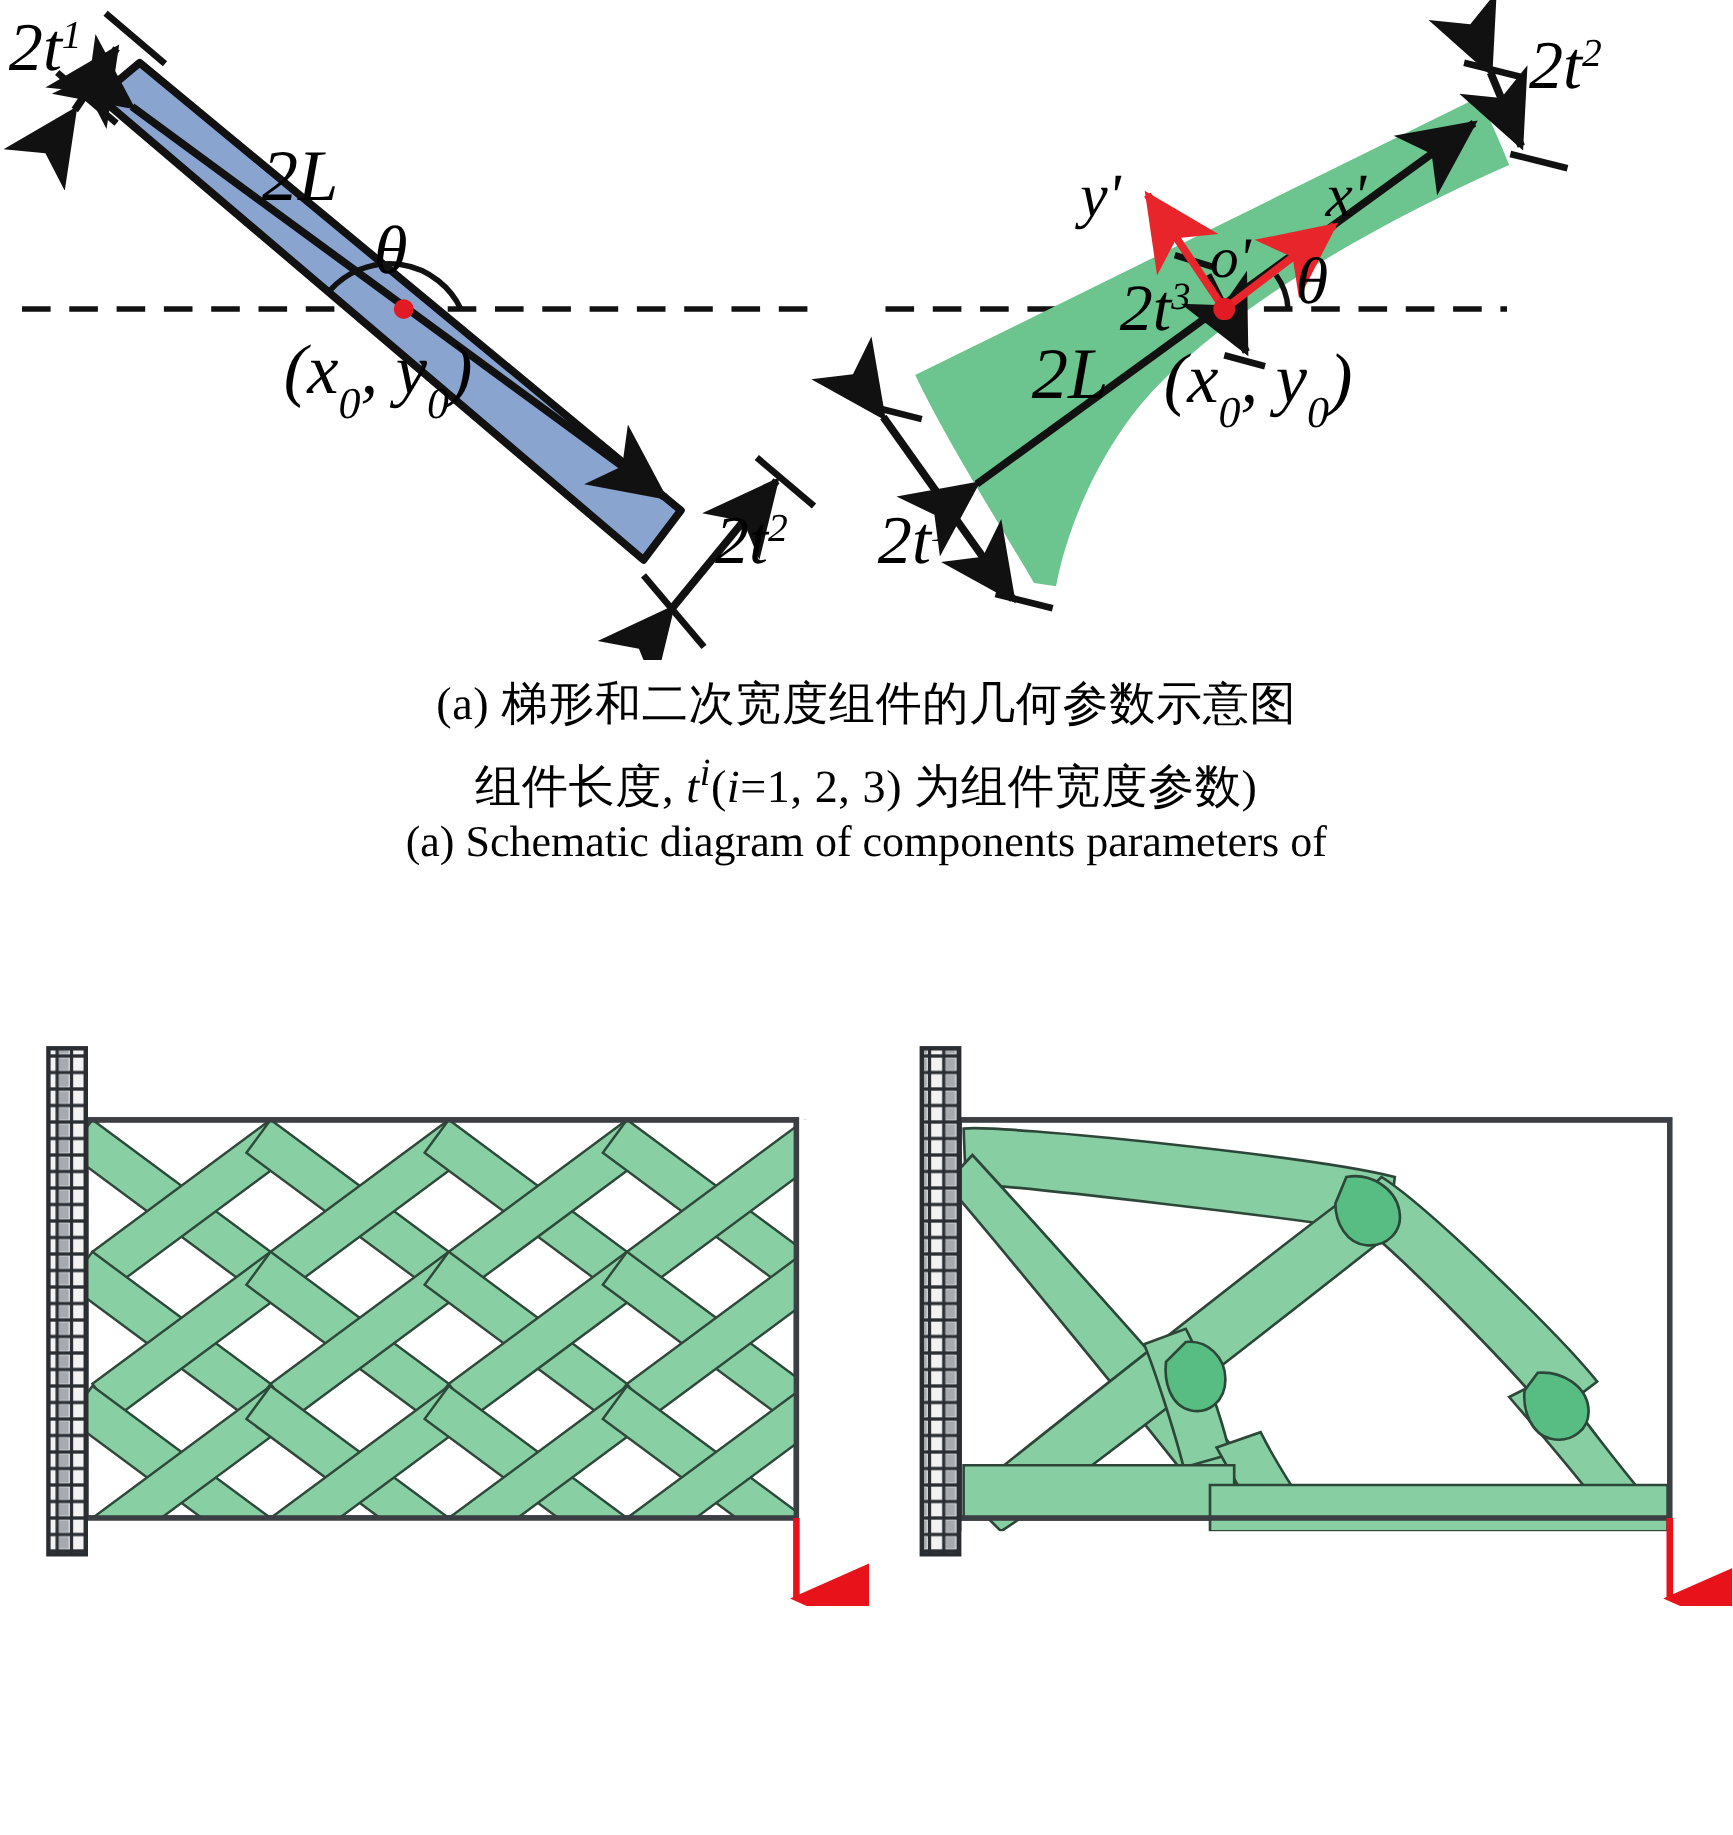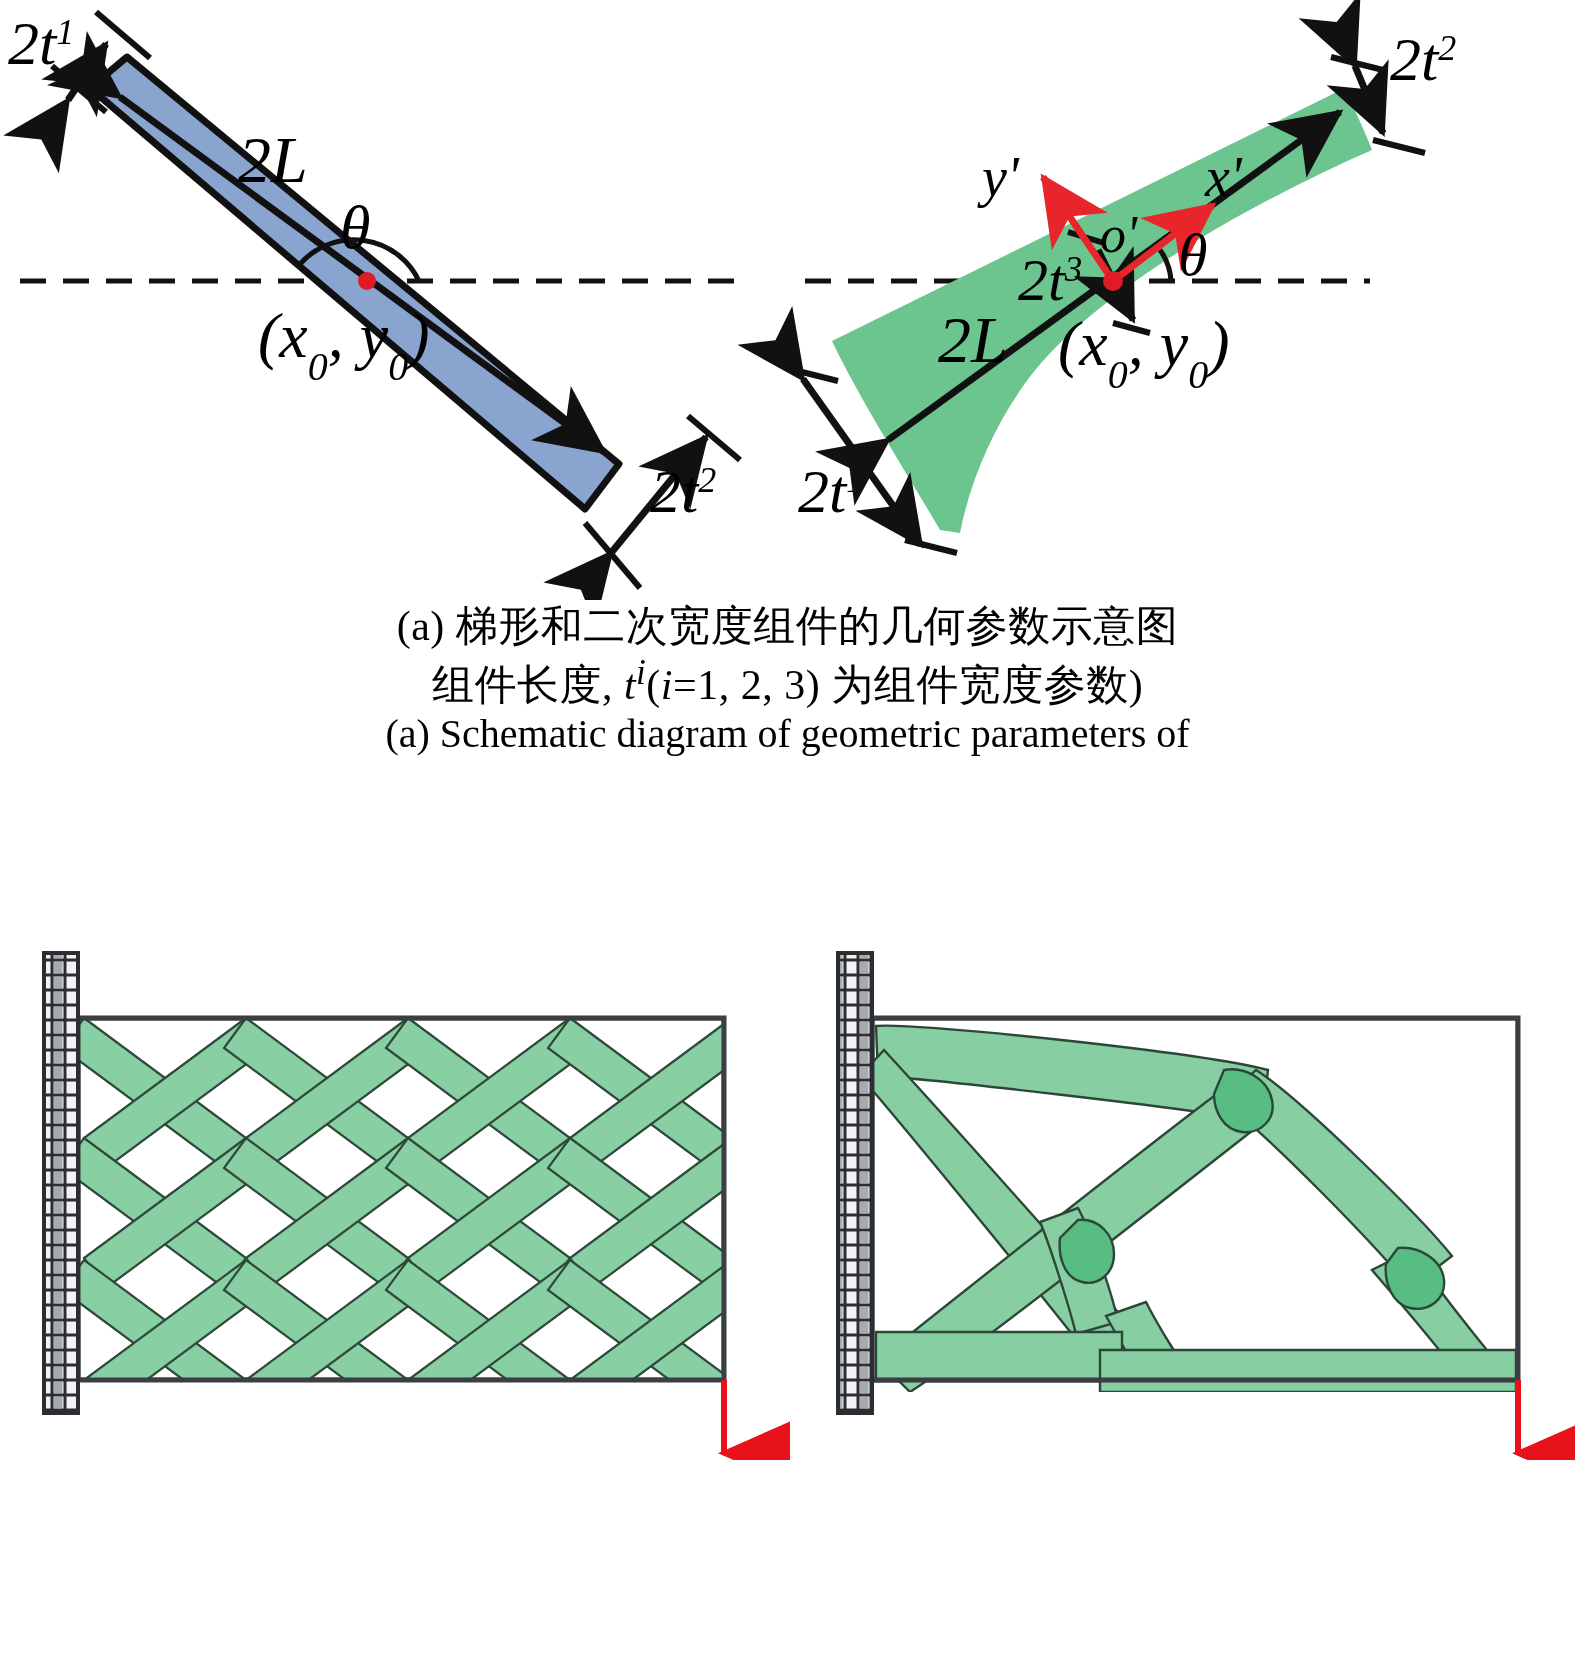--- a/index.html
+++ b/index.html
@@ -1,21 +1,21 @@
 <!DOCTYPE html>
 <html><head>
 <meta charset="utf-8">
 <style>
   html,body{margin:0;padding:0;background:#ffffff;}
   body{width:1575px;height:1668px;font-family:"Liberation Serif",serif;color:#111;}
   #page{position:relative;width:1575px;height:1668px;overflow:hidden;background:#fff;}
   .panel{position:absolute;}
   .cap{position:absolute;width:100%;text-align:center;line-height:1.18;color:#000;}
   .cap-line{display:block;white-space:nowrap;}
-  .cn{font-family:"Liberation Serif",serif;font-size:42px;letter-spacing:0.5px;}
+  .cn{font-family:"Liberation Serif",serif;font-size:42px;letter-spacing:0.5px;margin-top:15px;}
   .en{font-family:"Liberation Serif",serif;font-size:40px;}
   svg{display:block;}
   .lbl{font-family:"Liberation Serif",serif;font-style:italic;fill:#000;}
 </style>
 </head>
 <body>
 
 <div id="page">
 
   <div class="panel" style="left:0;top:0;width:1575px;height:600px;text-align:right;">
@@ -110,21 +110,21 @@
 
         <circle cx="1113" cy="281" r="10" fill="#e01b24"></circle>
         <text class="lbl" x="1058" y="365" font-size="64">(<tspan font-style="italic">x</tspan><tspan baseline-shift="sub" font-size="40">0</tspan>, <tspan font-style="italic">y</tspan><tspan baseline-shift="sub" font-size="40">0</tspan>)</text>
       </g>
     </svg>
   </div>
 
   <div class="cap" style="left:0;top:602px;">
     <span class="cap-line cn">(a) 梯形和二次宽度组件的几何参数示意图</span>
     <span class="cap-line cn">组件长度, <i>t</i><sup><i>i</i></sup>(<i>i</i>=1, 2, 3) 为组件宽度参数)</span>
-    <span class="cap-line en">(a) Schematic diagram of geometric parameters of</span>
+    <span class="cap-line en">(a) Schematic diagram of components parameters of</span>
   </div>
 
   <div class="panel" style="left:0;top:930px;width:1575px;height:530px;">
     <svg width="1575" height="530" viewBox="0 0 1575 530">
       <defs>
 
         <pattern id="brick" width="26" height="15" patternUnits="userSpaceOnUse">
           <rect width="26" height="15" fill="#f2f2f2"></rect>
           <rect x="0" y="0" width="26" height="15" fill="none" stroke="#2a2e33" stroke-width="3"></rect>
           <line x1="13" y1="0" x2="13" y2="15" stroke="#2a2e33" stroke-width="3"></line>

